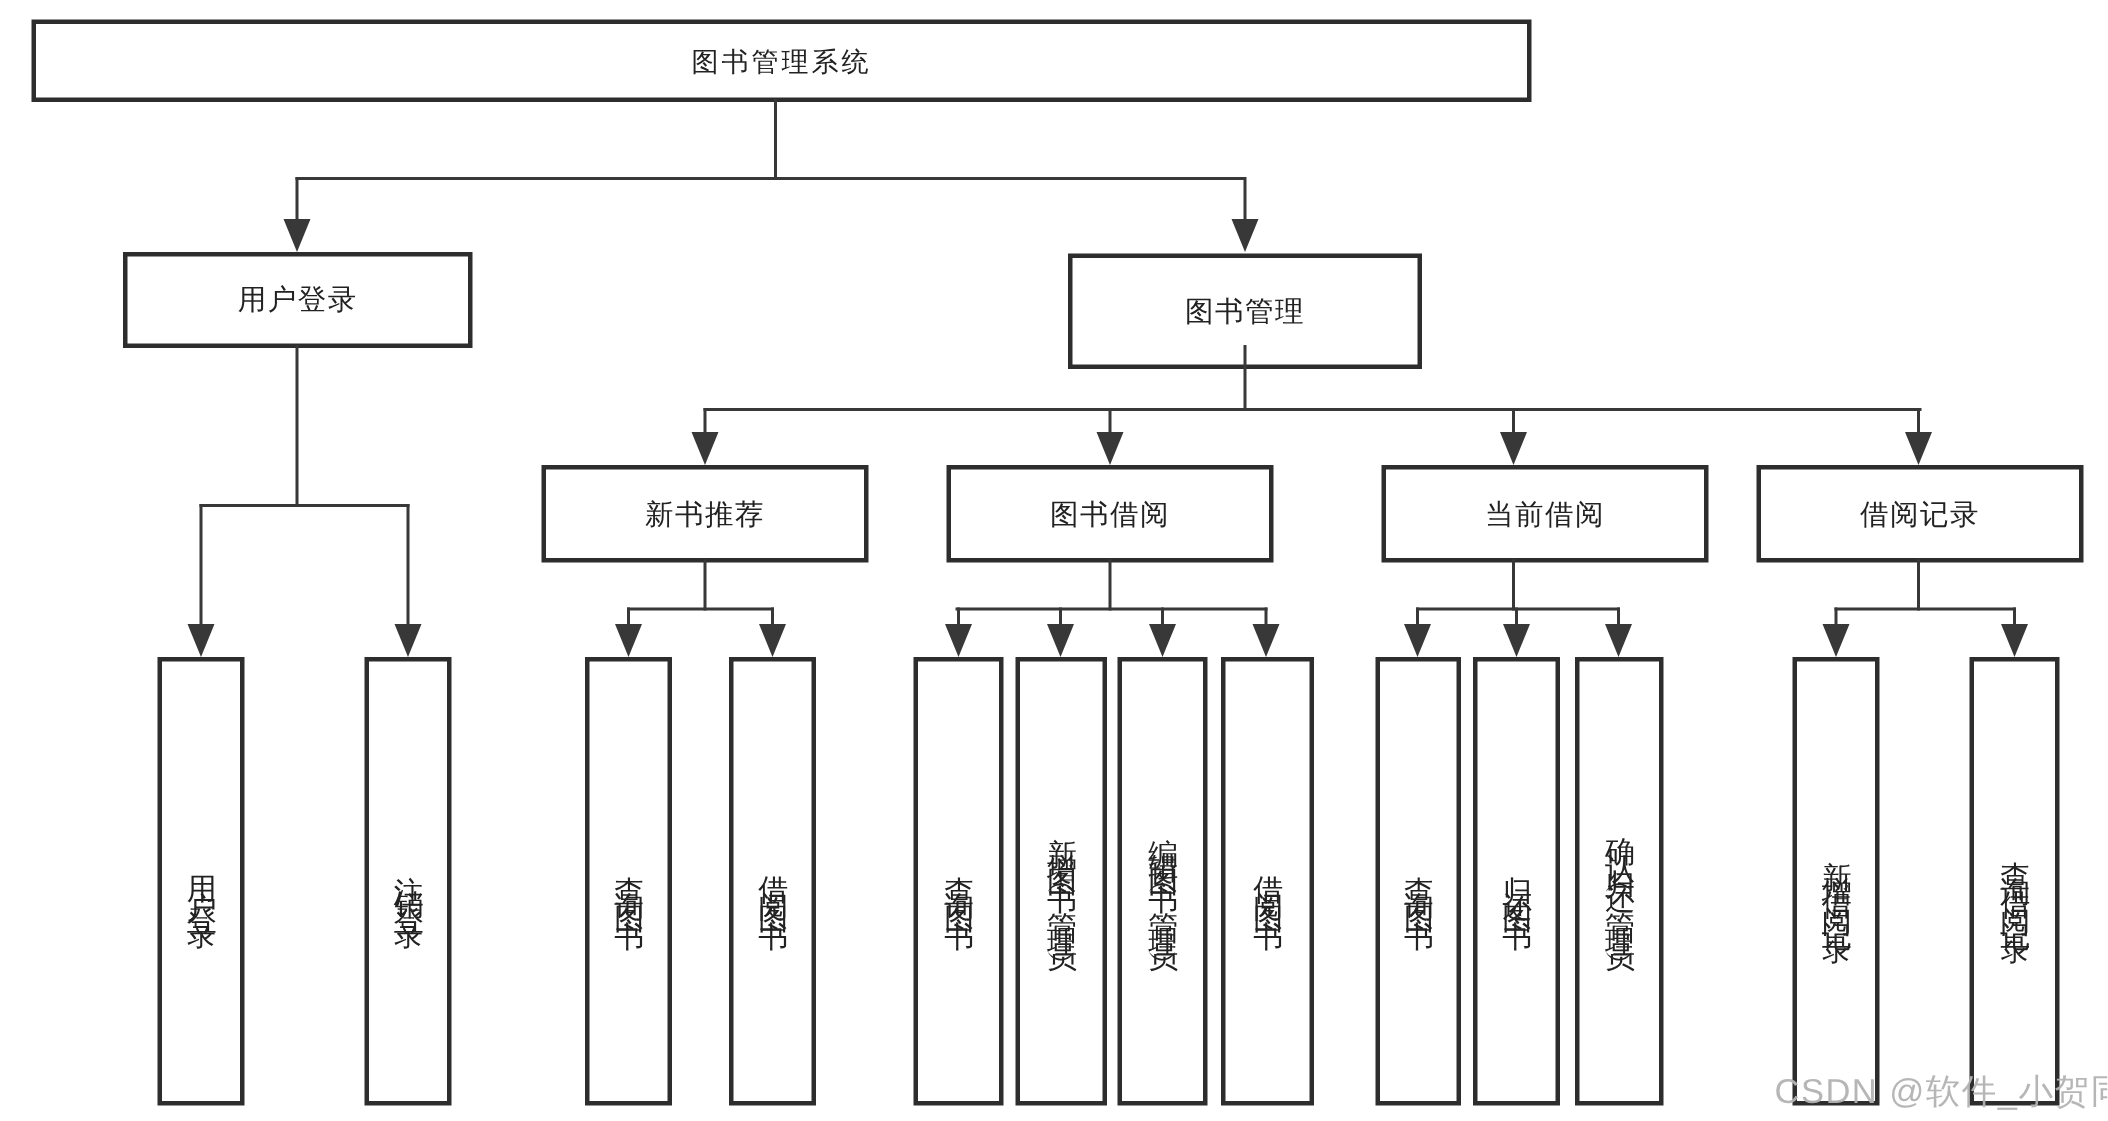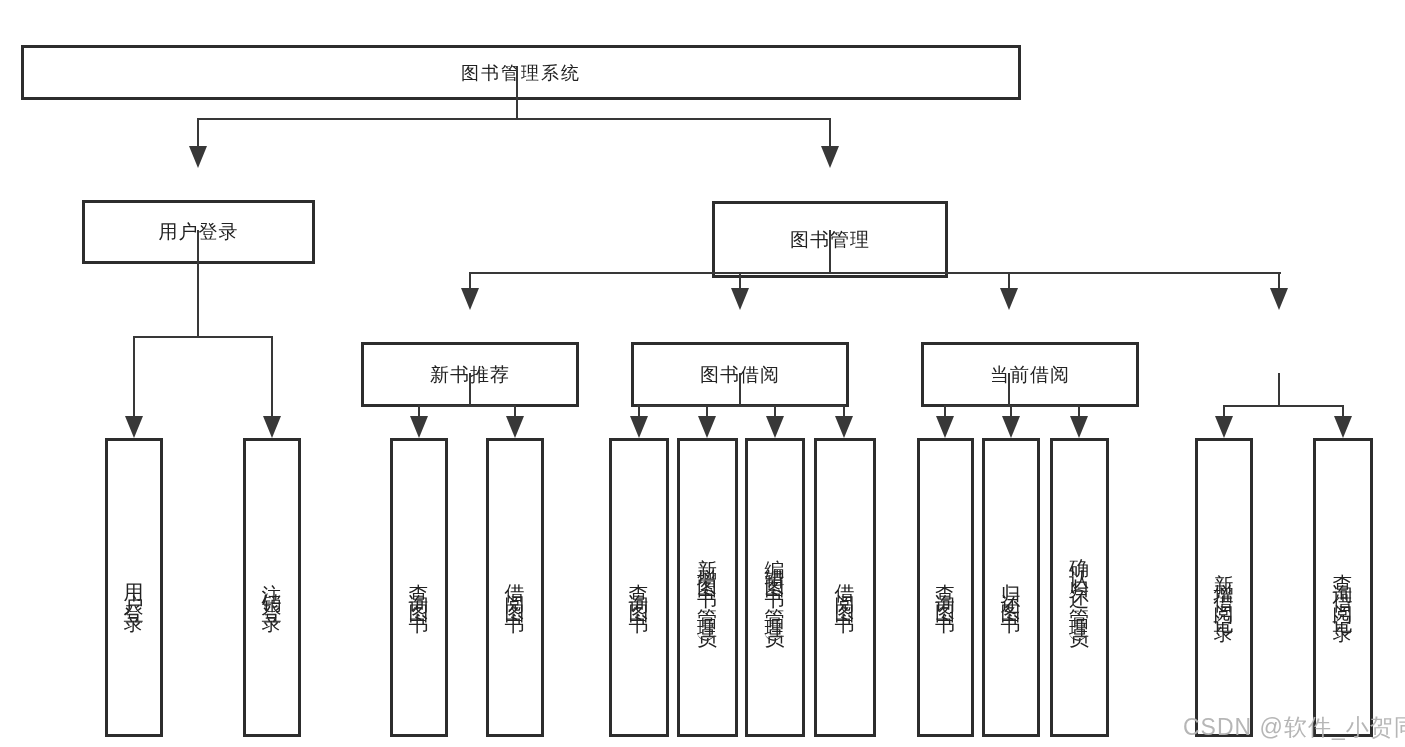--- a/index.html
+++ b/index.html
@@ -11,21 +11,21 @@
     position:relative;width:1405px;height:747px;overflow:hidden;
     background:var(--background);
     font-family:"Liberation Sans","DejaVu Sans",sans-serif;
     color:var(--text);
   }
   .hbox,.vbox{
     position:absolute;box-sizing:border-box;background:#fff;
     border:3px solid var(--box_border);
     display:flex;align-items:center;justify-content:center;
   }
-  .hbox{font-size:19px;letter-spacing:1px;margin-top:32px;}
+  .hbox{font-size:19px;letter-spacing:1px;}
   .hbox.root{font-size:18px;letter-spacing:2px;}
   .vtext{
     writing-mode:vertical-rl;text-orientation:mixed;
     font-size:20px;line-height:1;letter-spacing:10px;white-space:nowrap;
   }
   .vline{position:absolute;width:2px;background:var(--line);}
   .hline{position:absolute;height:2px;background:var(--line);}
   .arrow{
     position:absolute;width:0;height:0;
     border-left:9px solid transparent;border-right:9px solid transparent;
@@ -79,20 +79,23 @@
   <div class="arrow" style="left:1270px;top:288px"></div>
 
   <div class="hbox" style="left:631px;top:310px;width:218px;height:65px">
     <span>图书借阅</span>
   </div>
   <div class="hbox" style="left:361px;top:310px;width:218px;height:65px">
     <span>新书推荐</span>
   </div>
   <div class="hbox" style="left:921px;top:310px;width:218px;height:65px">
     <span>当前借阅</span>
+  </div>
+  <div class="hbox" style="left:1171px;top:310px;width:218px;height:65px">
+    <span>借阅记录</span>
   </div>
 
   <div class="vline" style="left:469px;top:373px;height:34px"></div>
   <div class="hline" style="left:418px;top:405px;width:98px"></div>
   <div class="vline" style="left:418px;top:405px;height:14px"></div>
   <div class="arrow" style="left:410px;top:416px"></div>
   <div class="vline" style="left:514px;top:405px;height:14px"></div>
   <div class="arrow" style="left:506px;top:416px"></div>
 
   <div class="vline" style="left:739px;top:373px;height:34px"></div>

